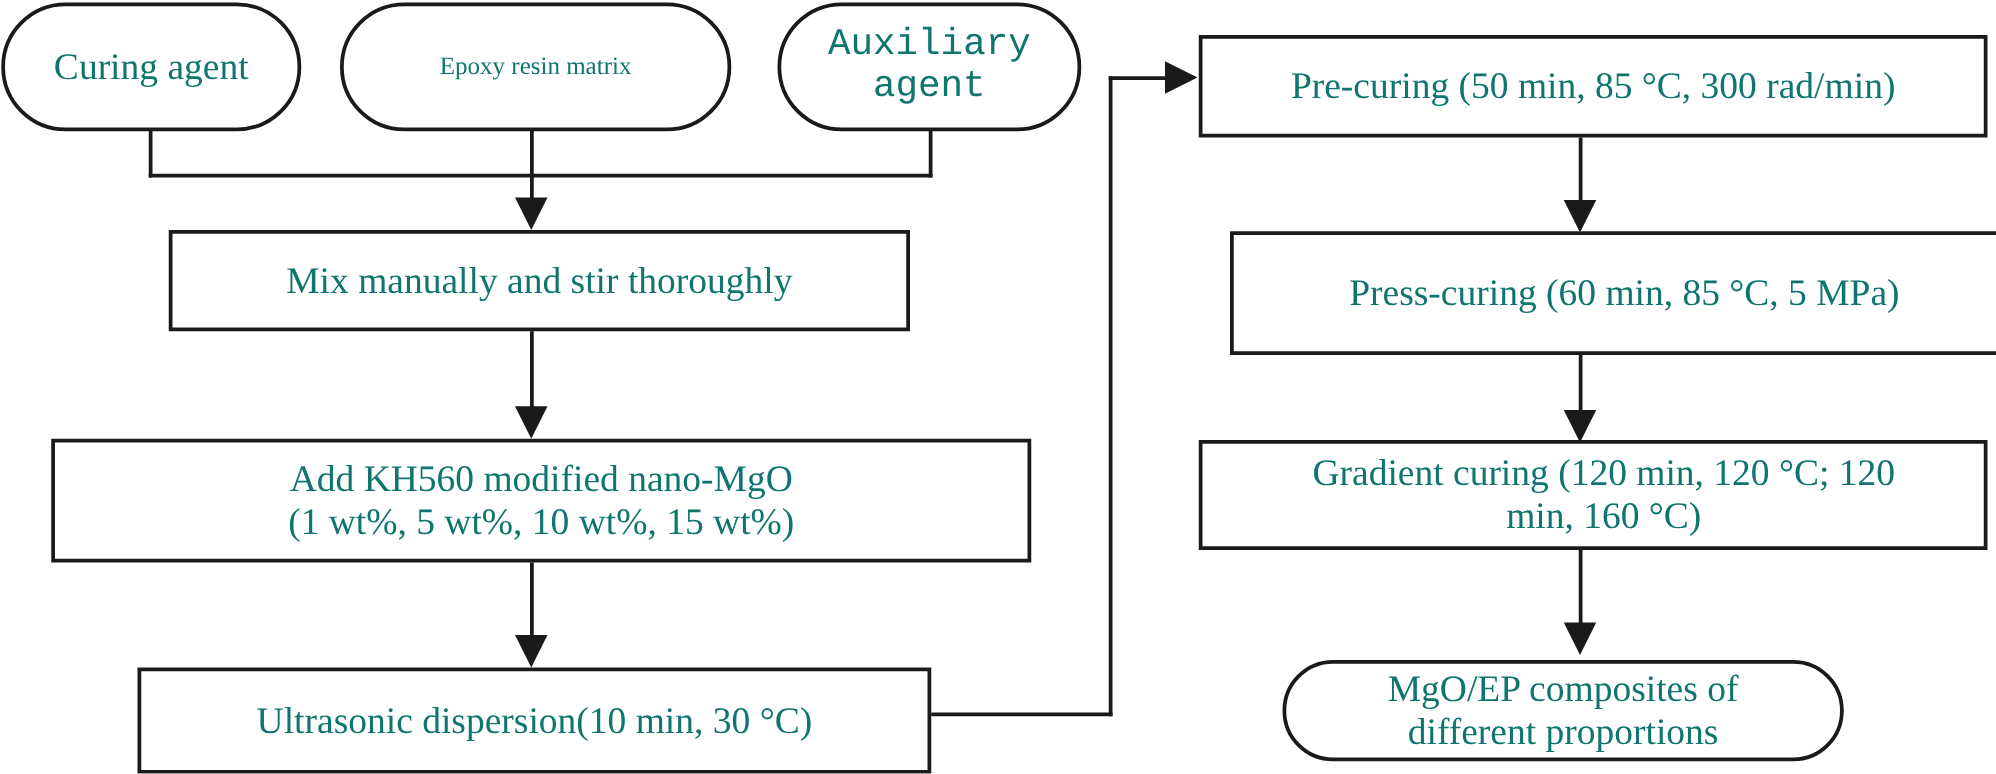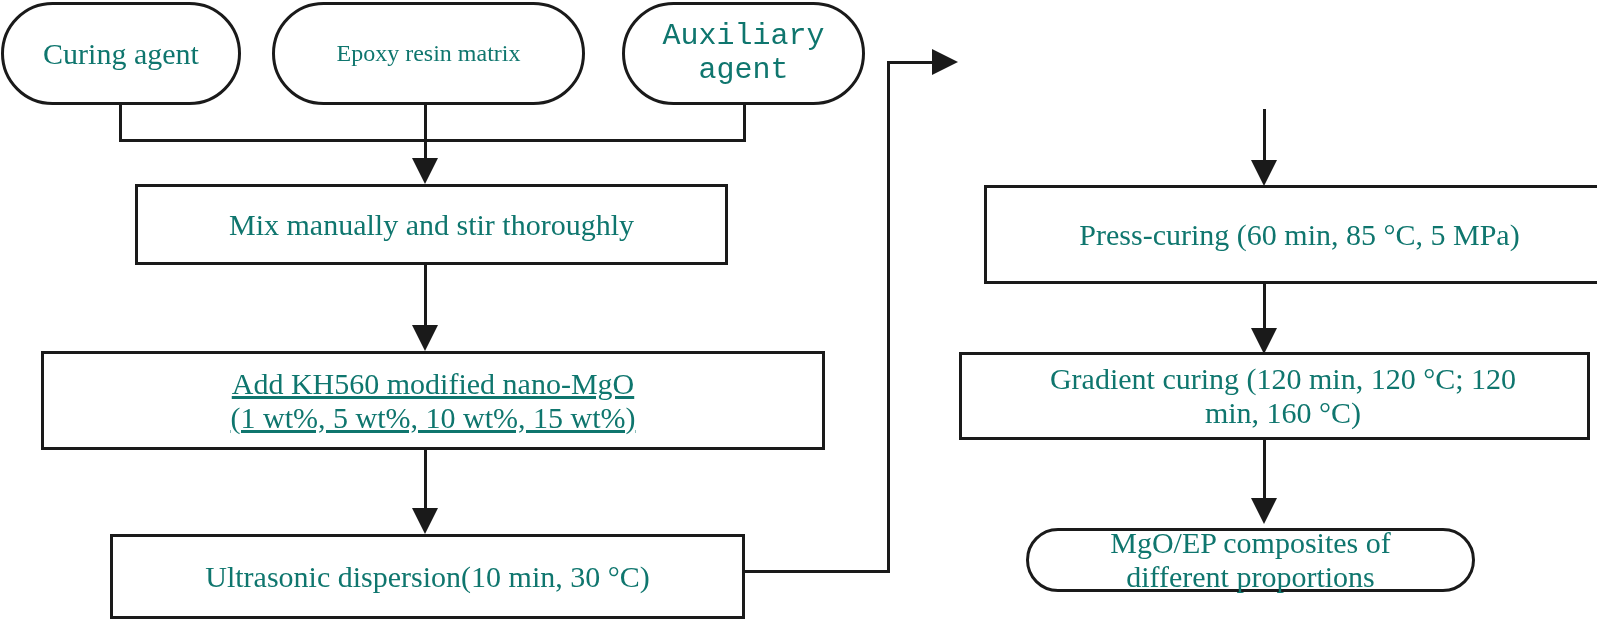--- a/index.html
+++ b/index.html
@@ -71,21 +71,21 @@
 </style>
 </head>
 <body>
 
 <div id="canvas">
 
   <div class="node stadium" style="left:1px; top:2px; width:240px; height:103px; font-size:30px;">
     <span class="node-label">Curing agent</span>
   </div>
 
-  <div class="node stadium" style="left:272px; top:2px; width:313px; height:103px; font-size:24px;">
+  <div class="node stadium" style="left:272px; top:2px; width:313px; height:103px; font-size:20px;">
     <span class="node-label">Epoxy resin matrix</span>
   </div>
 
   <div class="node stadium" style="left:622px; top:2px; width:243px; height:103px; font-size:30px;font-family:Liberation Mono, monospace;">
     <span class="node-label">Auxiliary agent</span>
   </div>
 
   <div class="edge v" style="left:119px; top:104px; height:38px;"></div>
 
   <div class="edge v" style="left:424px; top:104px; height:38px;"></div>
@@ -97,54 +97,57 @@
   <div class="edge v" style="left:424px; top:139px; height:22px;"></div>
   <div class="arrowhead down" style="left:412px; top:158px;"></div>
 
   <div class="node rect" style="left:135px; top:184px; width:593px; height:81px; font-size:30px;align-items:center;">
     <span class="node-label">Mix manually and stir thoroughly</span>
   </div>
 
   <div class="edge v" style="left:424px; top:264px; height:64px;"></div>
   <div class="arrowhead down" style="left:412px; top:325px;"></div>
 
-  <div class="node rect" style="left:41px; top:351px; width:784px; height:99px; font-size:30px;text-decoration:underline;">
+  <div class="node rect" style="left:41px; top:351px; width:784px; height:99px; font-size:30px;">
     <span class="node-label">Add KH560 modified nano-MgO
 (1 wt%, 5 wt%, 10 wt%, 15 wt%)</span>
   </div>
 
   <div class="edge v" style="left:424px; top:449px; height:62px;"></div>
   <div class="arrowhead down" style="left:412px; top:508px;"></div>
 
   <div class="node rect" style="left:110px; top:534px; width:635px; height:85px; font-size:30px;">
     <span class="node-label">Ultrasonic dispersion(10 min, 30 °C)</span>
   </div>
 
   <div class="edge h" style="left:744px; top:570px; width:146px;"></div>
   <div class="edge v" style="left:887px; top:61px; height:512px;"></div>
   <div class="edge h" style="left:887px; top:61px; width:48px;"></div>
   <div class="arrowhead right" style="left:932px; top:49px;"></div>
 
+  <div class="node rect" style="left:959px; top:28px; width:631px; height:82px; font-size:30px;">
+    <span class="node-label">Pre-curing (50 min, 85 °C, 300 rad/min)</span>
+  </div>
 
   <div class="edge v" style="left:1263px; top:109px; height:56px;"></div>
   <div class="arrowhead down" style="left:1251px; top:160px;"></div>
 
   <div class="node rect" style="left:959px; top:185px; width:631px; height:99px; font-size:30px;margin-left:25px;">
     <span class="node-label">Press-curing (60 min, 85 °C, 5 MPa)</span>
   </div>
 
   <div class="edge v" style="left:1263px; top:267px; height:64px;"></div>
   <div class="arrowhead down" style="left:1251px; top:328px;"></div>
 
   <div class="node rect" style="left:959px; top:352px; width:631px; height:88px; font-size:30px;padding-left:17px;">
     <span class="node-label">Gradient curing (120 min, 120 °C; 120
 min, 160 °C)</span>
   </div>
 
   <div class="edge v" style="left:1263px; top:439px; height:62px;"></div>
   <div class="arrowhead down" style="left:1251px; top:498px;"></div>
 
-  <div class="node stadium" style="left:1026px; top:528px; width:449px; height:64px; font-size:30px;">
+  <div class="node stadium" style="left:1026px; top:528px; width:449px; height:81px; font-size:30px;">
     <span class="node-label">MgO/EP composites of
 different proportions</span>
   </div>
 
 </div>
 
 </body></html>

